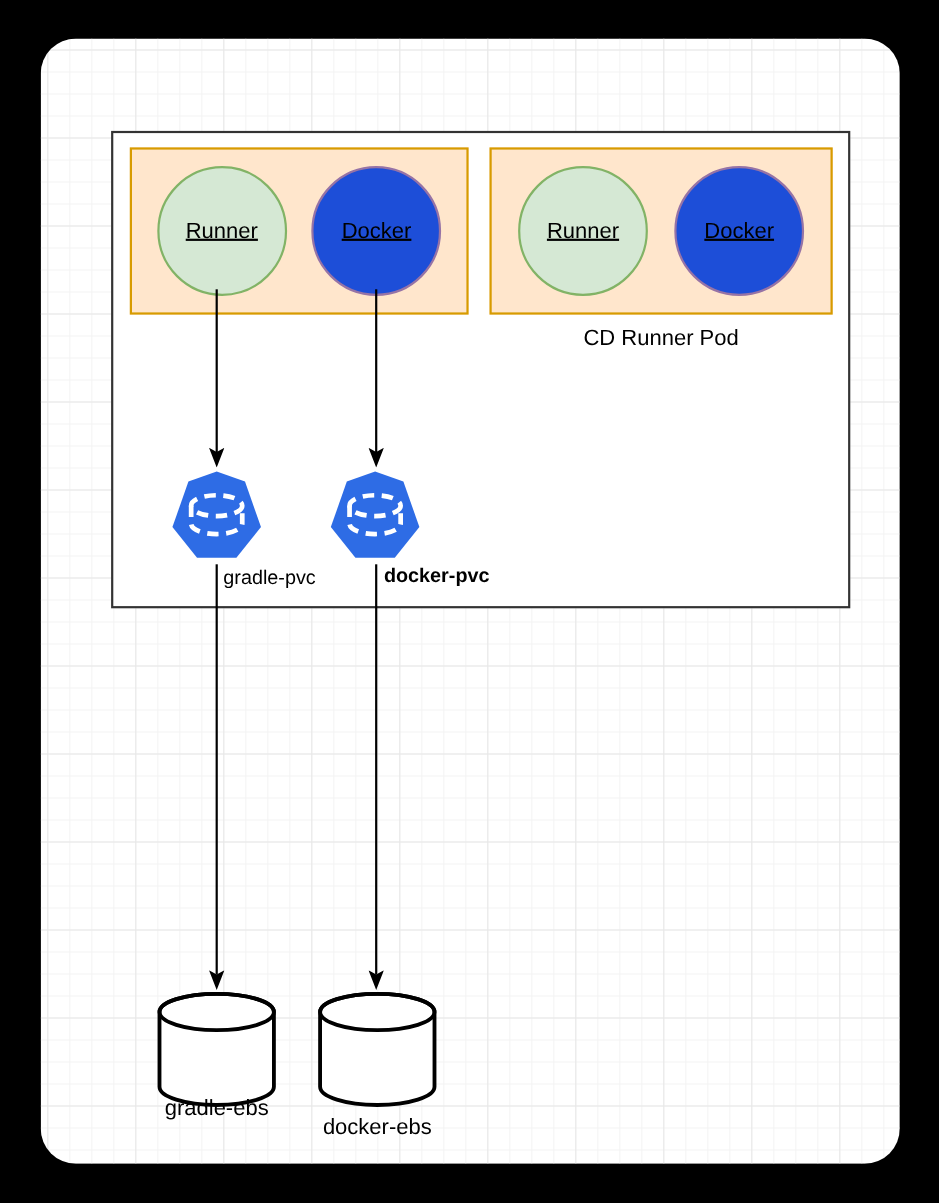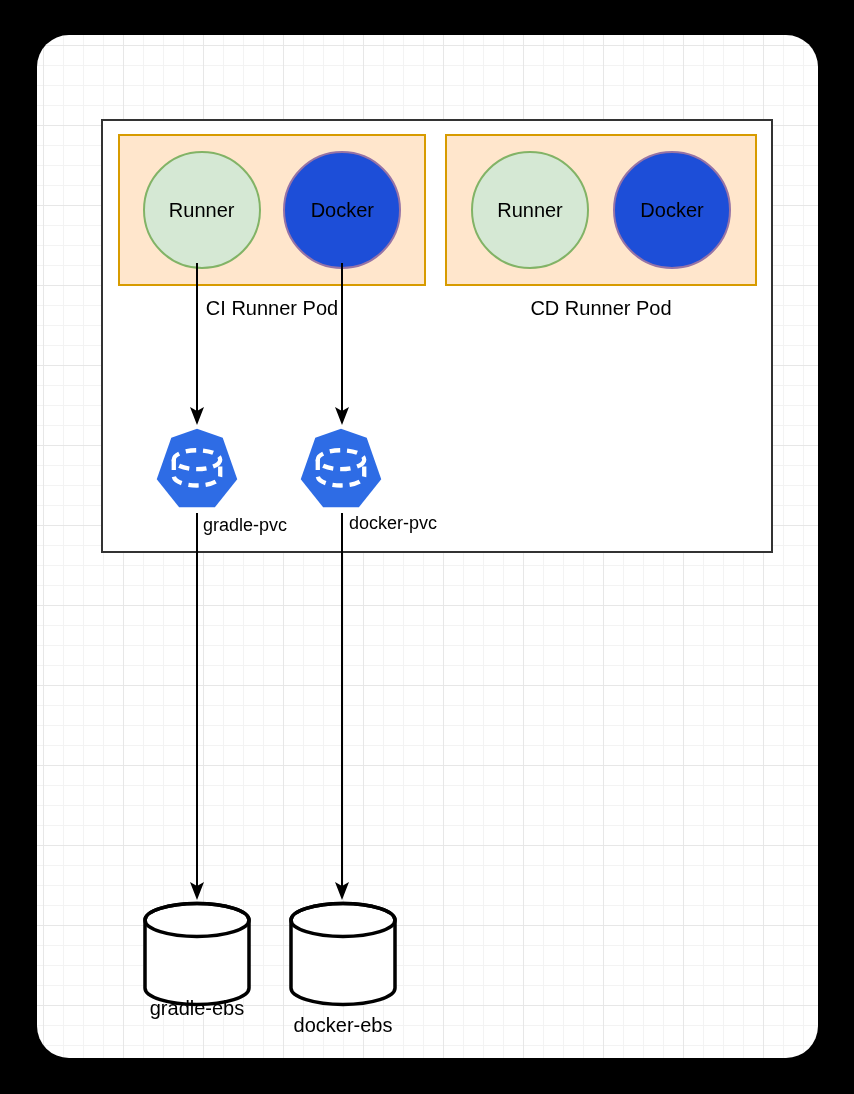--- a/index.html
+++ b/index.html
@@ -31,20 +31,21 @@
     border: 2px solid #333333;
   }
   .pod {
     position: absolute;
     top: 99px; height: 152px;
     background: #ffe6cc;
     border: 2px solid #d79b00;
     display: flex;
     align-items: center;
     justify-content: space-evenly;
+    text-decoration: underline;
   }
   .pod-ci { left: 81px;  width: 308px; }
   .pod-cd { left: 408px; width: 312px; }
   .container-circle {
     width: 118px; height: 118px;
     border-radius: 50%;
     display: flex; align-items: center; justify-content: center;
     font-size: 20px; color: #000;
   }
   .circle-green  { background: #d5e8d4; border: 2px solid #82b366; }
@@ -62,21 +63,21 @@
     position: absolute; left: 6px; top: 0;
     width: 2px; background: #000;
   }
   .varrow svg { position: absolute; bottom: 0; left: 0; }
   .pvc-icon { position: absolute; width: 86px; height: 86px; }
   .pvc-label {
     position: absolute;
     font-size: 18px; color: #000; white-space: nowrap;
   }
   .pvc-label-gradle { left: 166px; top: 480px; }
-  .pvc-label-docker { left: 312px; top: 478px; font-weight: 400; }
+  .pvc-label-docker { left: 312px; top: 478px; font-weight: 700; }
   .cylinder { position: absolute; width: 110px; height: 107px; }
   .ebs-label {
     position: absolute;
     top: 962px; width: 110px;
     text-align: center;
     font-size: 20px; color: #000;
   }
 </style>
 </head>
 <body>
@@ -96,21 +97,20 @@
 
   <div class="pod pod-cd">
     <div class="container-circle circle-green">
       <span>Runner</span>
     </div>
     <div class="container-circle circle-purple">
       <span>Docker</span>
     </div>
   </div>
 
-  <div class="pod-label pod-label-ci">CI Runner Pod</div>
   <div class="pod-label pod-label-cd">CD Runner Pod</div>
 
   <div class="varrow" style="left:153px; top:228px; height:162px;">
     <div class="shaft" style="height:148px;"></div>
     <svg width="14" height="18" viewBox="0 0 14 18">
         <path d="M0,0 L7,4 L14,0 L7,18 Z" fill="#000"></path>
       </svg>
   </div>
 
   <div class="varrow" style="left:298px; top:228px; height:162px;">

